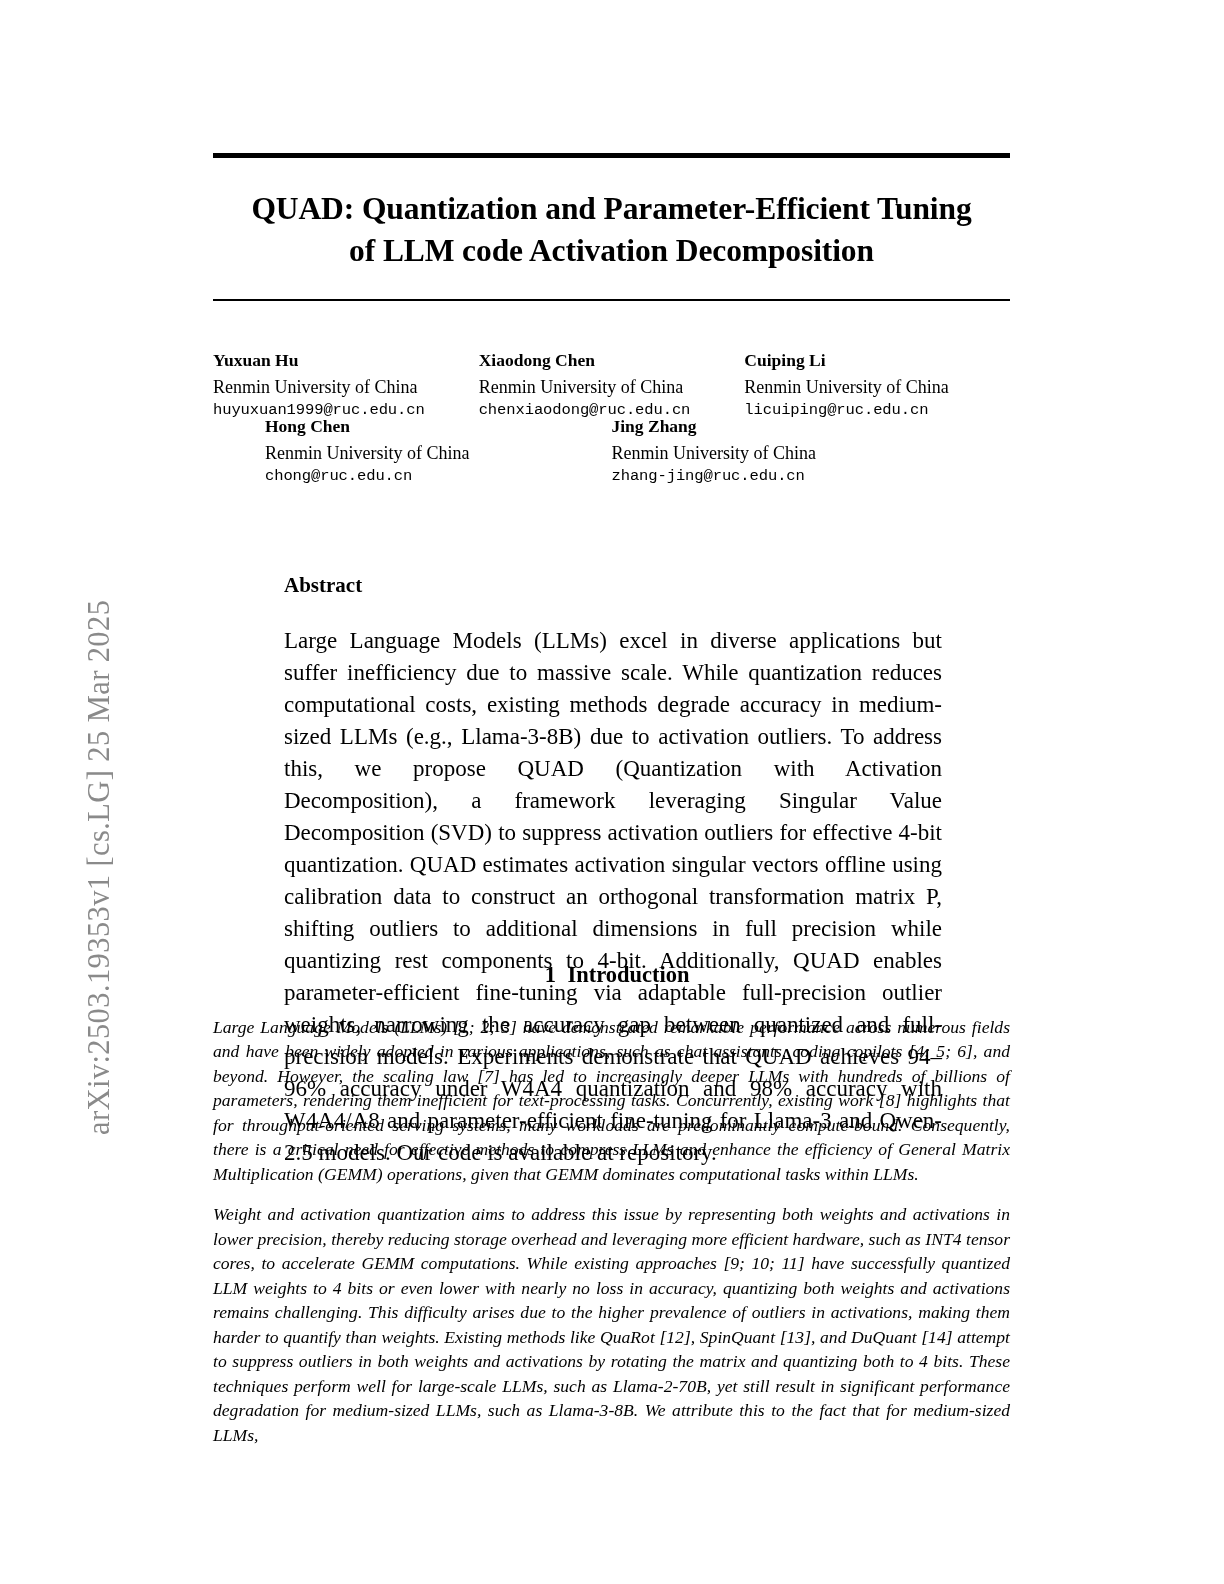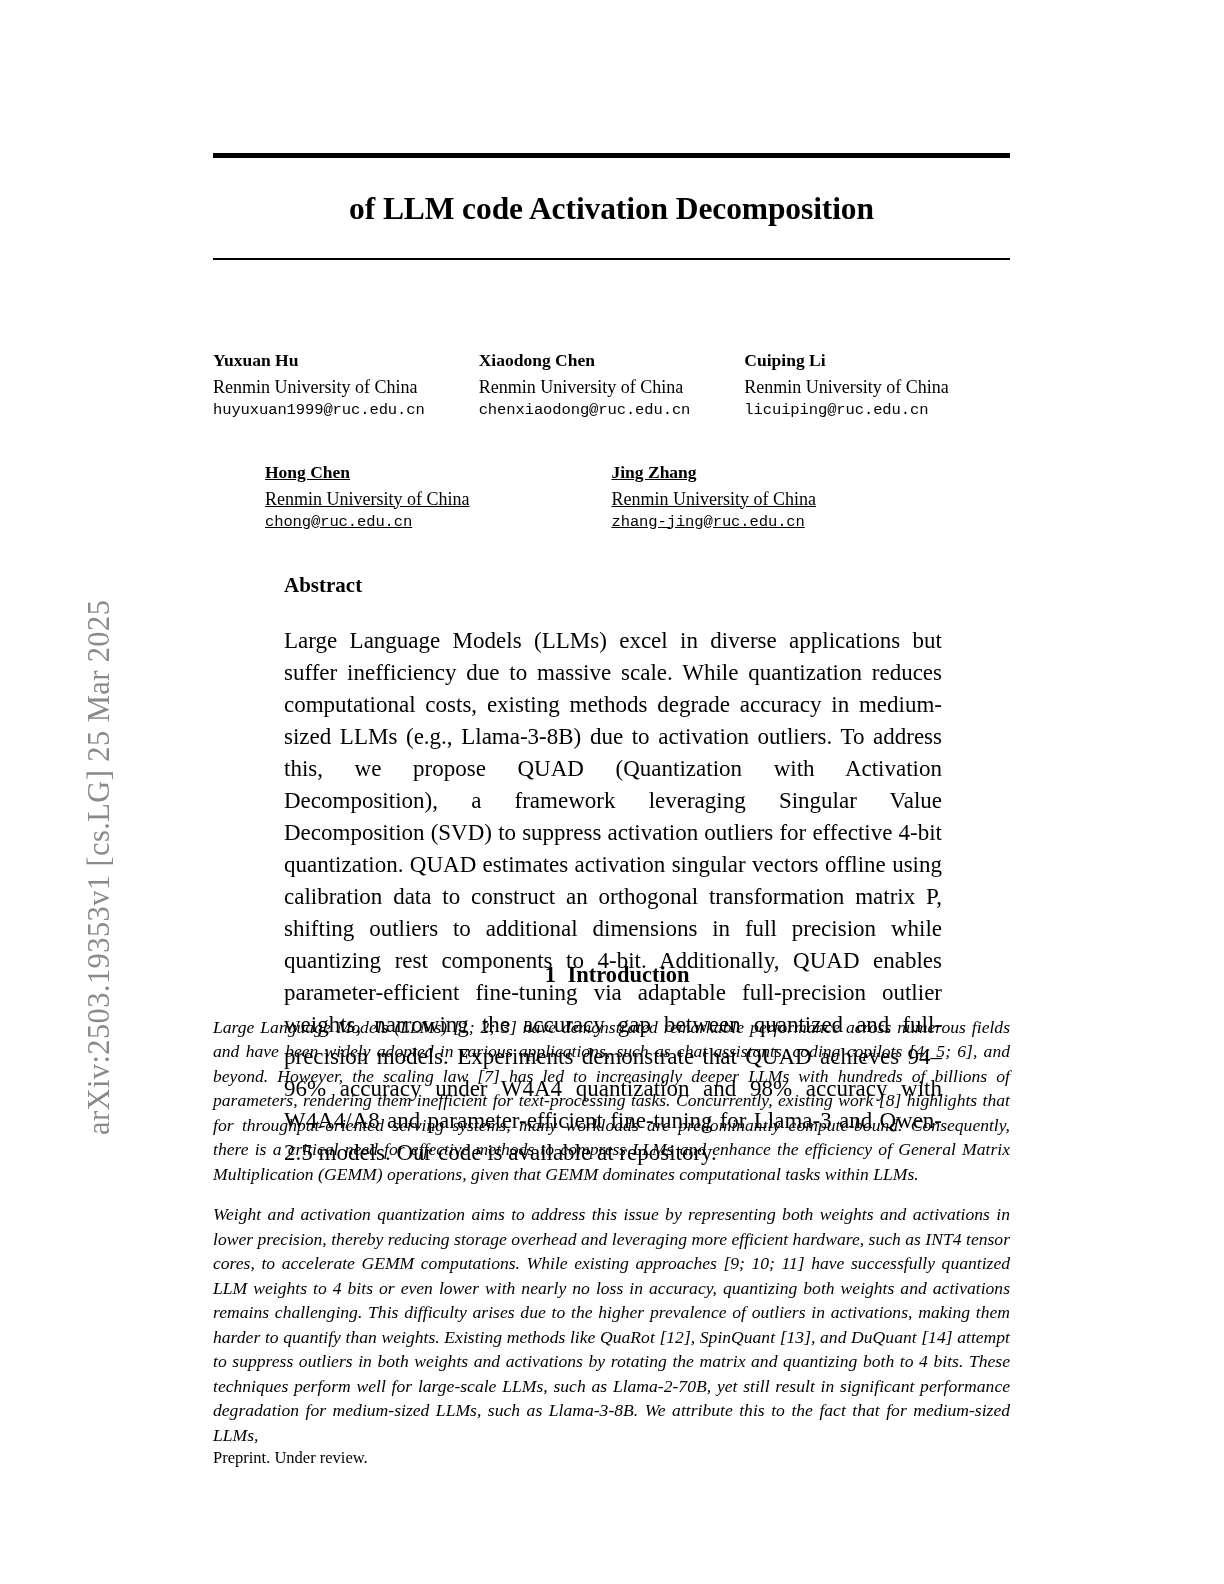--- a/index.html
+++ b/index.html
@@ -80,24 +80,22 @@
     position: absolute;
     left: 0;
     top: 352px;
     width: 797px;
   }
   .author-row {
     display: flex;
     width: 100%;
   }
   .author-row.row-2 {
-    margin-top: 46px;
     padding: 0 52px;
     box-sizing: border-box;
-    text-decoration: underline;
   }
   .author-cell {
     flex: 1 1 0;
     text-align: left;
     line-height: 1.0;
   }
   .author-name {
     font-size: 17.5px;
     font-weight: bold;
     display: block;
@@ -184,20 +182,21 @@
 
 <div id="arxiv-stamp">
   <div class="stamp-text">arXiv:2503.19353v1  [cs.LG]  25 Mar 2025</div>
 </div>
 
 <div id="page">
 
   <div id="title-block">
     <div class="rule-thick"></div>
     <div id="paper-title">
+      <span class="tline">QUAD: Quantization and Parameter-Efficient Tuning</span>
       <span class="tline">of LLM code Activation Decomposition</span>
     </div>
     <div class="rule-thin"></div>
   </div>
 
   <div id="authors">
     <div class="author-row row-1">
       <div class="author-cell">
         <span class="author-name">Yuxuan Hu</span>
         <span class="author-affil">Renmin University of China</span>
@@ -235,15 +234,14 @@
 
   <div id="intro-heading">
     <span class="sec-num">1</span><span>Introduction</span>
   </div>
 
   <div id="body-text">
     <p>Large Language Models (LLMs) [1; 2; 3] have demonstrated remarkable performance across numerous fields and have been widely adopted in various applications, such as chat assistants, coding copilots [4; 5; 6], and beyond. However, the scaling law [7] has led to increasingly deeper LLMs with hundreds of billions of parameters, rendering them inefficient for text-processing tasks. Concurrently, existing work [8] highlights that for throughput-oriented serving systems, many workloads are predominantly compute-bound. Consequently, there is a critical need for effective methods to compress LLMs and enhance the efficiency of General Matrix Multiplication (GEMM) operations, given that GEMM dominates computational tasks within LLMs.</p>
     <p>Weight and activation quantization aims to address this issue by representing both weights and activations in lower precision, thereby reducing storage overhead and leveraging more efficient hardware, such as INT4 tensor cores, to accelerate GEMM computations. While existing approaches [9; 10; 11] have successfully quantized LLM weights to 4 bits or even lower with nearly no loss in accuracy, quantizing both weights and activations remains challenging. This difficulty arises due to the higher prevalence of outliers in activations, making them harder to quantify than weights. Existing methods like QuaRot [12], SpinQuant [13], and DuQuant [14] attempt to suppress outliers in both weights and activations by rotating the matrix and quantizing both to 4 bits. These techniques perform well for large-scale LLMs, such as Llama-2-70B, yet still result in significant performance degradation for medium-sized LLMs, such as Llama-3-8B. We attribute this to the fact that for medium-sized LLMs,</p>
   </div>
 
-  <div id="footer">Preprint. Under review.</div>
 
 </div>
 
 </body></html>

